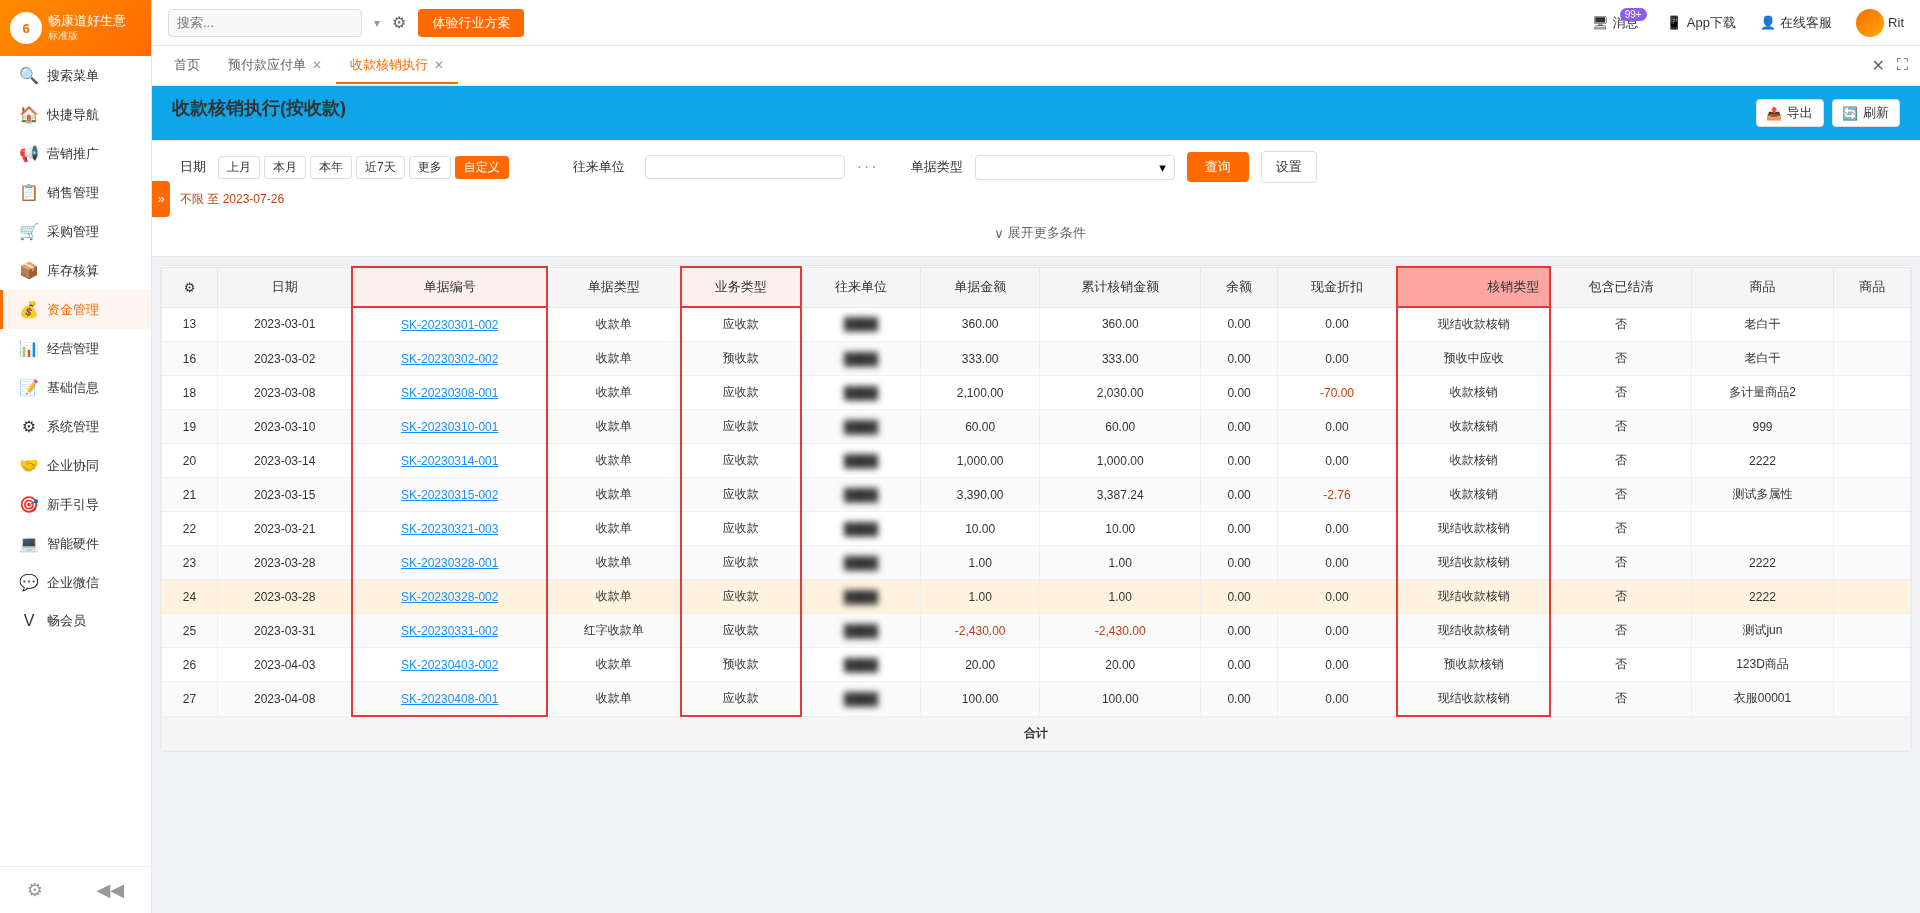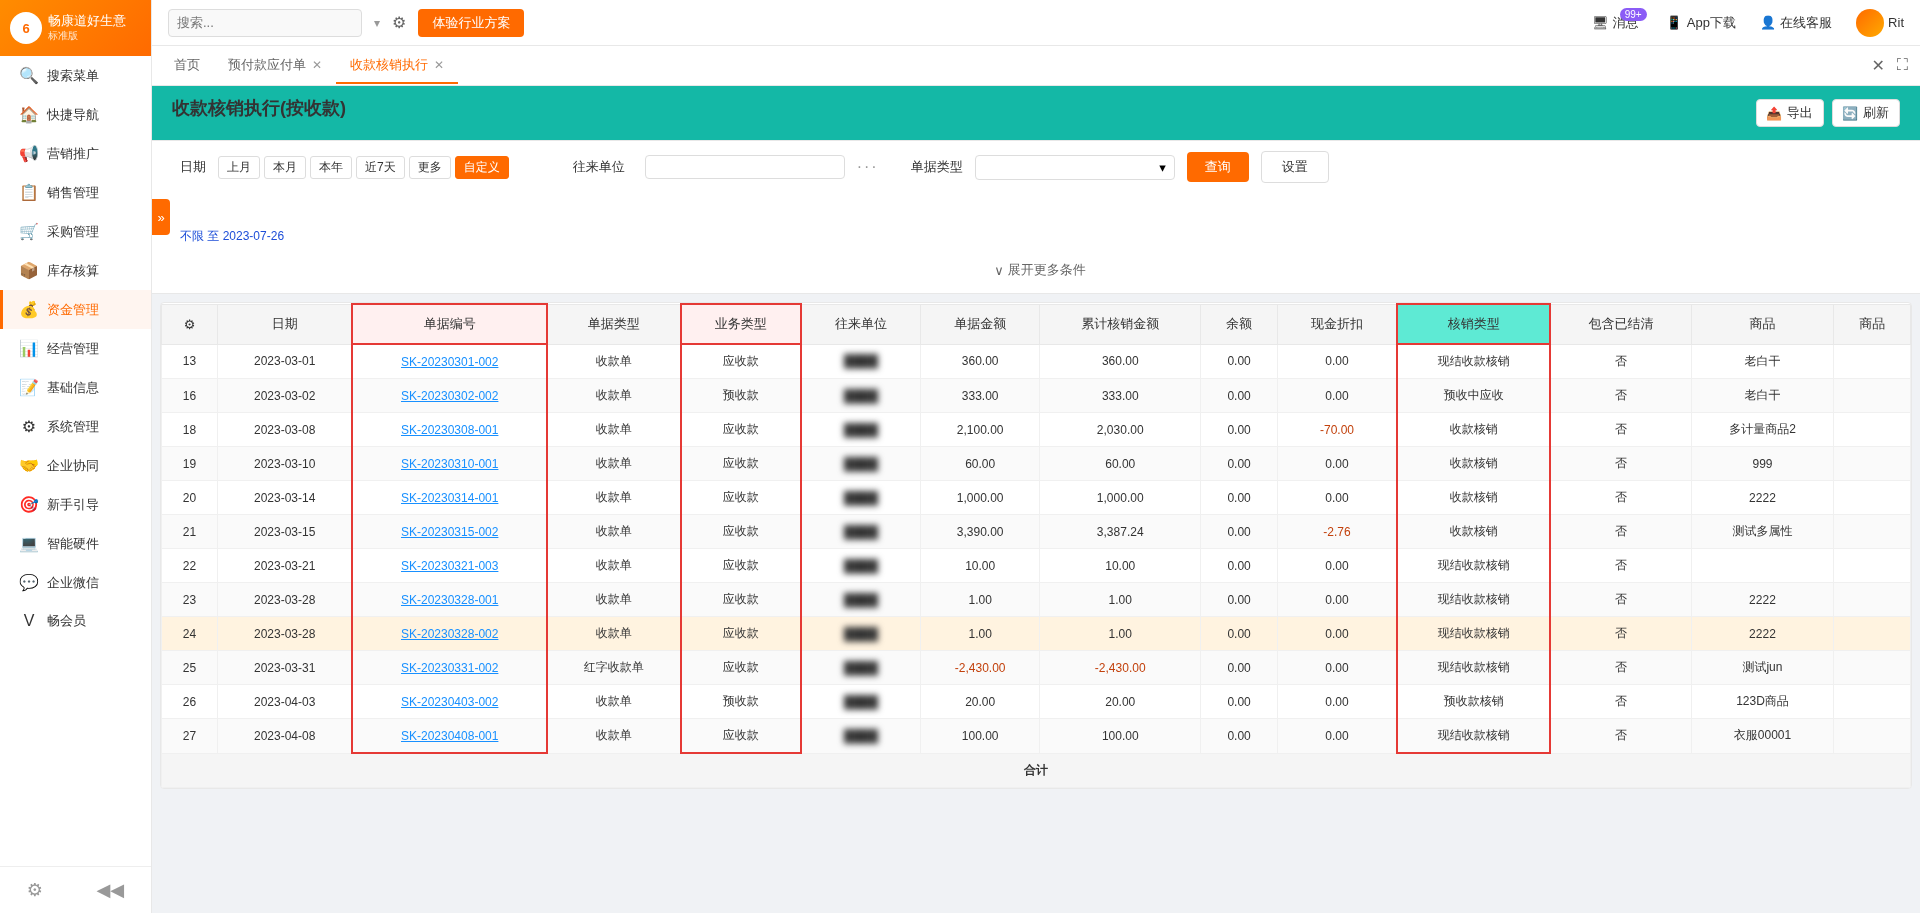--- a/index.html
+++ b/index.html
@@ -132,40 +132,40 @@
       cursor: pointer; border-radius: 0 4px 4px 0;
       display: flex; align-items: center; justify-content: center; font-size: 14px;
     }
     .filter-label { color: #333; font-size: 13px; }
     .filter-date-btns { display: flex; gap: 4px; justify-content: center; }
     .filter-date-btn {
       padding: 2px 8px; border: 1px solid #ddd; border-radius: 3px;
       cursor: pointer; color: #333; background: #fff; font-size: 12px;
     }
     .filter-date-btn.custom { background: #ff6a00; color: #fff; border-color: #ff6a00; }
-    .filter-date-range { color: #1d4ed8; font-size: 12px; margin-top: 37px; }
+    .filter-date-range { color: #c2410c; font-size: 12px; }
     .filter-input {
       border: 1px solid #ddd; border-radius: 4px;
       padding: 4px 8px; width: 200px;
       outline: none; font-size: 12px;
     }
     .filter-dots { color: #999; font-size: 16px; letter-spacing: 2px; }
     .filter-select-wrap {
       display: flex; align-items: center; gap: 4px;
       border: 1px solid #ddd; border-radius: 4px;
       padding: 4px 8px; width: 200px; cursor: pointer;
     }
     .filter-select-text { flex: 1; color: #999; font-size: 12px; }
     .query-btn {
       background: #ff6a00; color: #fff; border: none;
       padding: 6px 18px; border-radius: 4px; cursor: pointer; font-size: 13px;
     }
     .settings-btn {
       background: #fff; color: #333; border: 1px solid #ddd;
-      padding: 6px 20px; border-radius: 4px; cursor: pointer; font-size: 13px;
+      padding: 6px 14px; border-radius: 4px; cursor: pointer; font-size: 13px;
     }
     .expand-more-btn {
       display: flex; align-items: center; justify-content: center; gap: 4px;
       color: #666; cursor: pointer; font-size: 12px;
       padding: 4px;
     }
 
     
     .table-container {
       background: #fff;
@@ -210,21 +210,21 @@
     .td-col2 { border-left: 2px solid #e53935 !important; border-right: 2px solid #e53935 !important; }
     .td-col4 { border-left: 2px solid #e53935 !important; border-right: 2px solid #e53935 !important; }
     .td-col11 { border-left: 2px solid #e53935 !important; border-right: 2px solid #e53935 !important; }
     
     tr:first-child .td-col2 { border-top: 2px solid #e53935 !important; }
     tr:last-child .td-col2 { border-bottom: 2px solid #e53935 !important; }
     tr:first-child .td-col4 { border-top: 2px solid #e53935 !important; }
     tr:last-child .td-col4 { border-bottom: 2px solid #e53935 !important; }
     tr:first-child .td-col11 { border-top: 2px solid #e53935 !important; }
     tr:last-child .td-col11 { border-bottom: 2px solid #e53935 !important; }
-    .page-header-wrapper { background: #14b8a6; padding: 10px 20px; display: flex; align-items: center; justify-content: space-between; border-bottom: 1px solid #e8e8e8; }
+    .page-header-wrapper { background: #0ea5e9; padding: 10px 20px; display: flex; align-items: center; justify-content: space-between; border-bottom: 1px solid #e8e8e8; }
     .header-right-btns { display: flex; gap: 8px; }
   </style>
 </head>
 <body>
 
 <div class="sidebar">
   <div class="sidebar-logo">
     <div class="sidebar-logo-icon">
       <span>6</span>
     </div>
@@ -407,21 +407,21 @@
             <th>⚙</th>
             <th>日期</th>
             <th style="border:2px solid #e53935; background:#fff0f0;">单据编号</th>
             <th>单据类型</th>
             <th style="border:2px solid #e53935; background:#fff0f0;">业务类型</th>
             <th>往来单位</th>
             <th>单据金额</th>
             <th>累计核销金额</th>
             <th>余额</th>
             <th>现金折扣</th>
-            <th style="border:2px solid #e53935; background:#5eead4;">核销类型</th>
+            <th style="border:2px solid #e53935; background:#fca5a5;text-align:right;">核销类型</th>
             <th>包含已结清</th>
             <th>商品</th>
             <th>商品</th>
           </tr>
         </thead>
         <tbody id="table-body">
         <tr>
               <td>13</td>
               <td>2023-03-01</td>
               <td class="link-text td-col2">SK-20230301-002</td>

